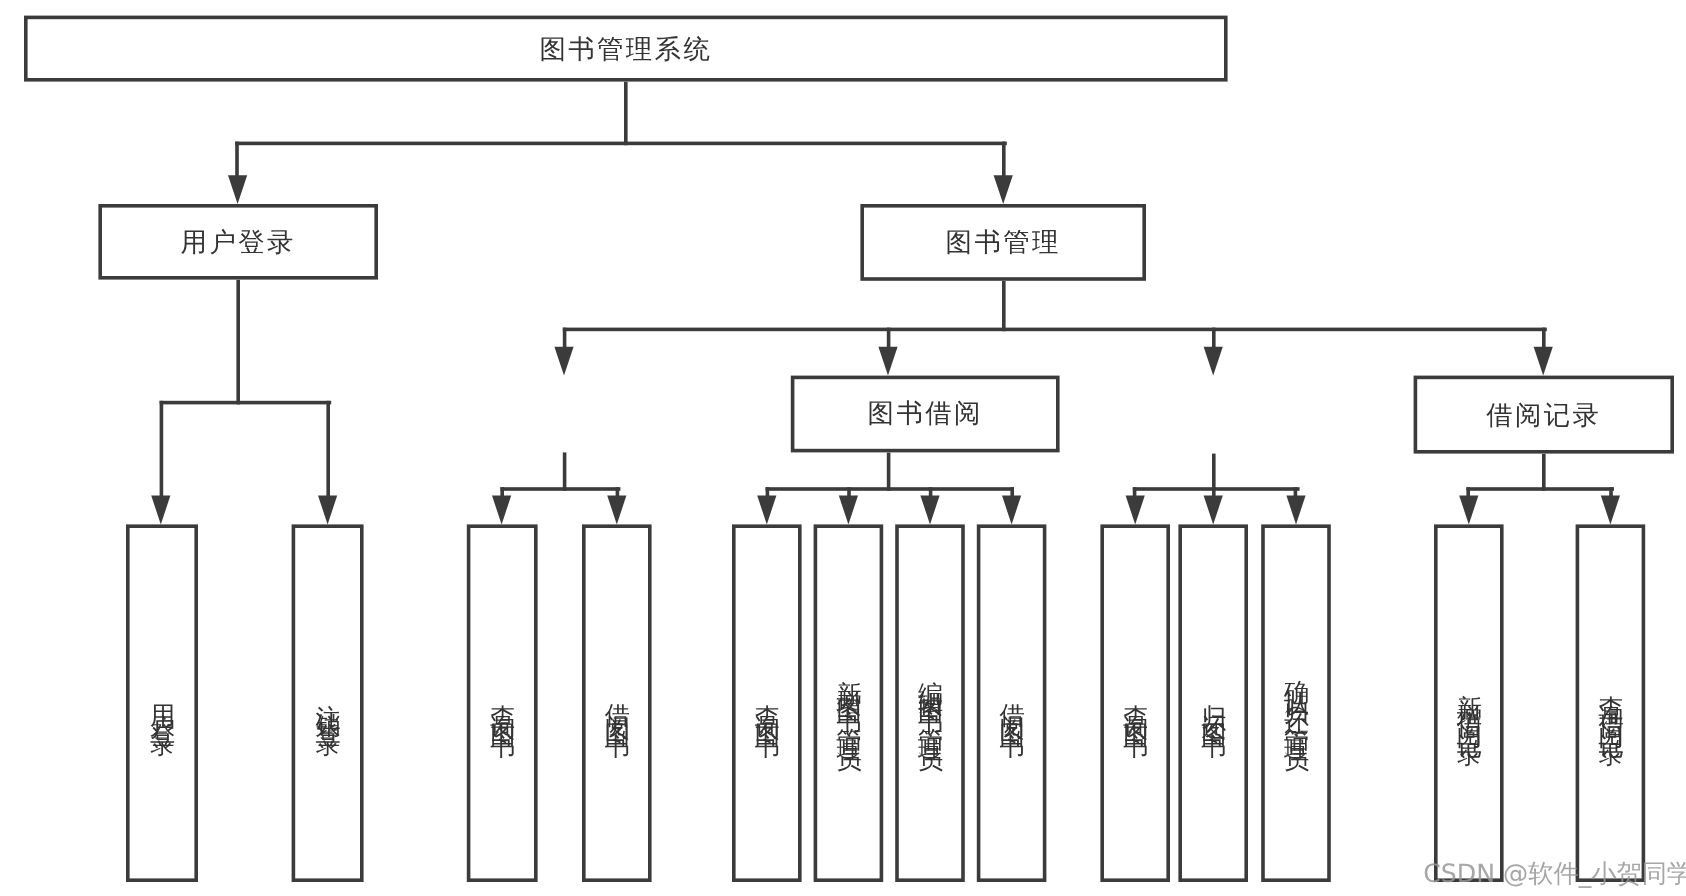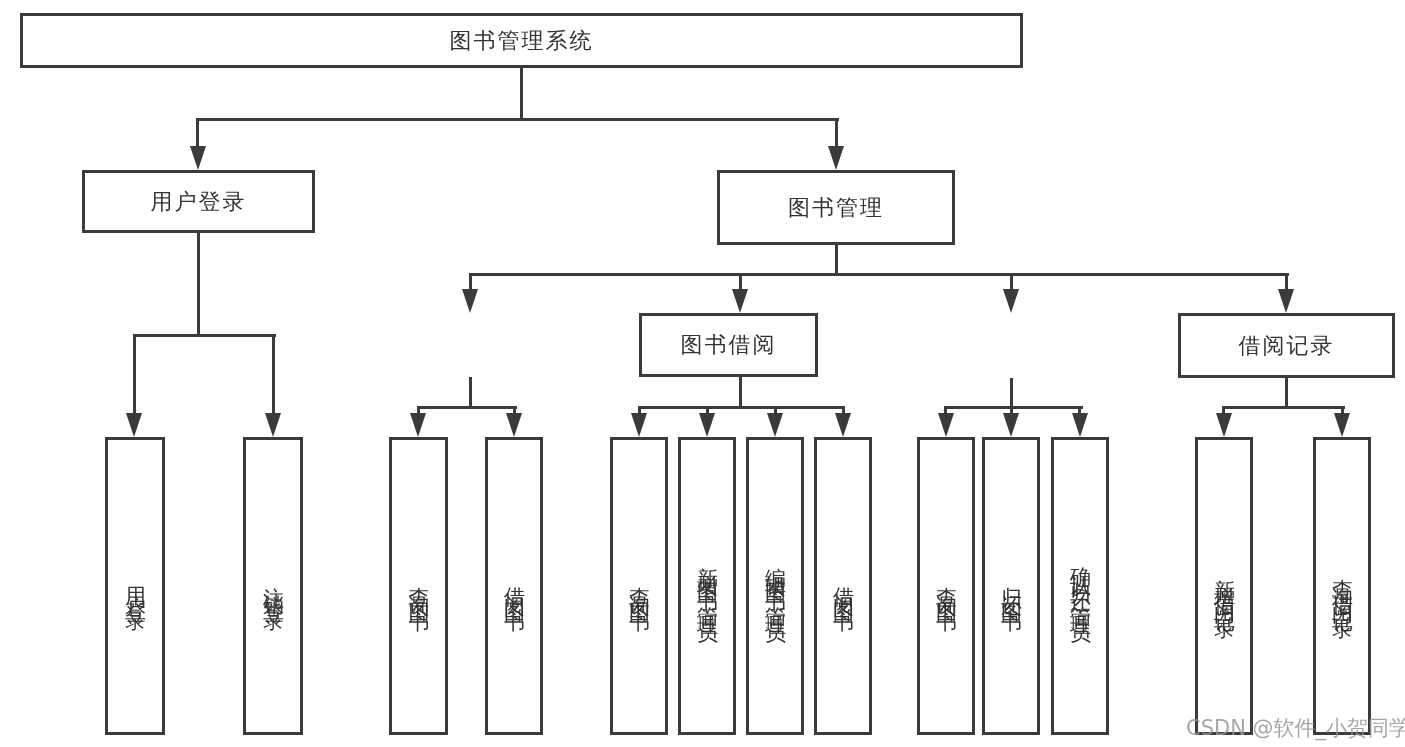--- a/index.html
+++ b/index.html
@@ -80,23 +80,23 @@
   <i class="l vl" style="left:1285px;top:378px;height:31px"></i>
   <i class="l hl" style="left:1222px;top:406px;width:123px"></i>
   <i class="l vl" style="left:1222px;top:406px;height:12px"></i>
   <i class="l vl" style="left:1341px;top:406px;height:12px"></i>
   <i class="ar" style="left:1216px;top:413px"></i>
   <i class="ar" style="left:1334px;top:413px"></i>
 
   <div class="node hnode" style="left:20px;top:13px;width:1003px;height:55px">图书管理系统</div>
 
   <div class="node hnode" style="left:82px;top:170px;width:233px;height:63px">用户登录</div>
-  <div class="node hnode" style="left:717px;top:170px;width:238px;height:75px">图书管理</div>
+  <div class="node hnode" style="left:717px;top:170px;width:238px;height:64px">图书管理</div>
 
-  <div class="node hnode" style="left:639px;top:313px;width:179px;height:64px">图书借阅</div>
+  <div class="node hnode" style="left:659px;top:313px;width:224px;height:64px">图书借阅</div>
   <div class="node hnode" style="left:1178px;top:313px;width:217px;height:65px">借阅记录</div>
 
   <div class="node leaf" style="left:105px;top:437px;width:60px;height:298px">
     <span>用户登录</span>
   </div>
   <div class="node leaf" style="left:243px;top:437px;width:60px;height:298px">
     <span>注销登录</span>
   </div>
 
   <div class="node leaf" style="left:389px;top:437px;width:59px;height:298px">

